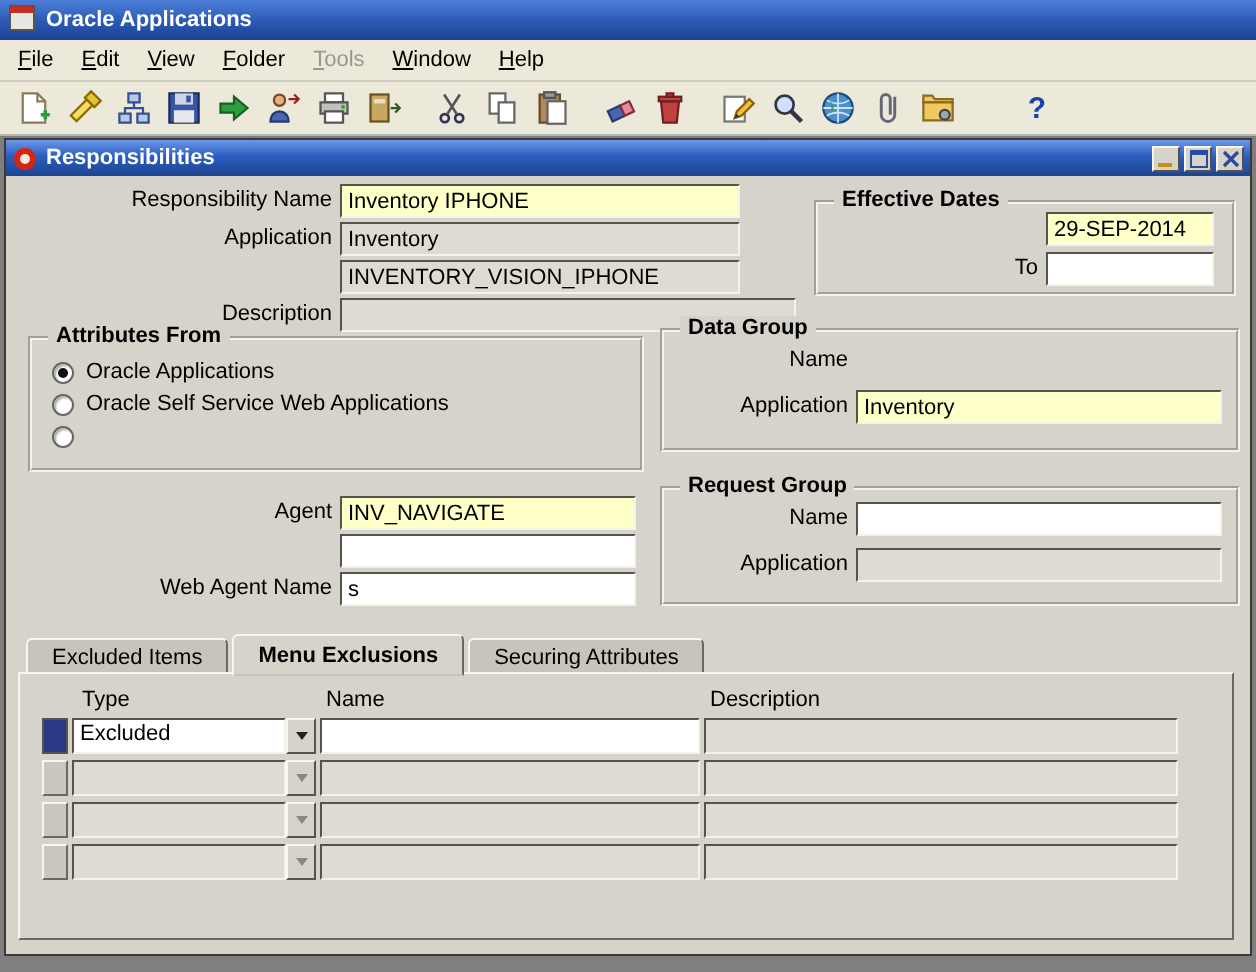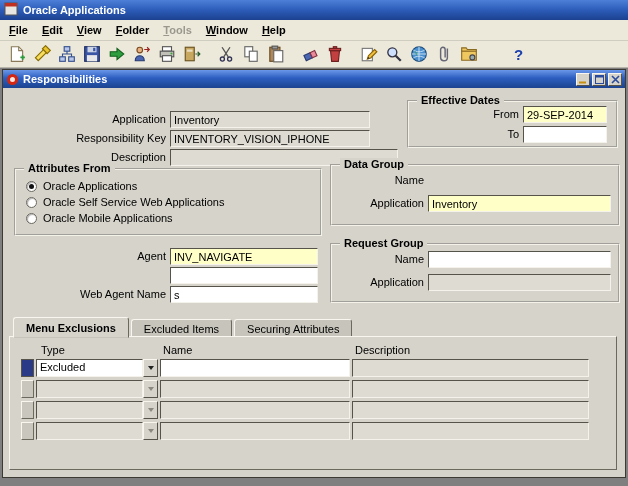--- a/index.html
+++ b/index.html
@@ -9,21 +9,21 @@
   .app { position:relative; width:628px; height:486px; background:#7f7f7f; overflow:hidden; }
 
   
   .titlebar { position:absolute; left:0; top:0; width:628px; height:20px;
     background:linear-gradient(to bottom,#4d7fd8 0%,#2c5cb8 50%,#1c4190 100%);
     display:flex; align-items:center; padding-left:4px; gap:5px; }
   .titlebar .ttext { color:#fff; font-weight:bold; font-size:11px; }
 
   
   .menubar { position:absolute; left:0; top:20px; width:628px; height:21px;
-    background:#ece9da; border-bottom:1px solid #cfccc0; display:flex; align-items:center; padding-left:2px;font-weight:bold; }
+    background:#ece9da; border-bottom:1px solid #cfccc0; display:flex; align-items:center; padding-left:2px; }
   .menu-item { display:inline-block; padding:2px 7px; font-size:11px; }
   .menu-item::first-letter { text-decoration:underline; }
   .menu-item.disabled { color:#9a988e; }
 
   
   .toolbar { position:absolute; left:0; top:41px; width:628px; height:27px;
     background:#ece9da; border-bottom:1px solid #b8b5aa; display:flex; align-items:center; padding-left:4px; }
   .tbi { width:23px; height:23px; display:inline-flex; align-items:center; justify-content:center; margin:0 1px; }
   .tbgap { margin-left:10px; }
   .tbgap2 { margin-left:26px; }
@@ -271,51 +271,50 @@
           <span class="wbtn">
             <svg width="9" height="9" viewBox="0 0 9 9">
                 <path d="M1 1L8 8M8 1L1 8" stroke="#2a4a9c" stroke-width="1.6"></path>
               </svg>
           </span>
         </span>
       </div>
 
       <div class="cv">
 
+        <span class="lbl" style="left:0;width:163px;top:4px">Responsibility Name</span>
+        <div class="fld req" style="left:167px;top:4px;width:200px">Inventory IPHONE</div>
 
         <span class="lbl" style="left:0;width:163px;top:23px">Application</span>
         <div class="fld dis" style="left:167px;top:23px;width:200px">Inventory</div>
 
-        <span class="lbl" style="left:0;width:163px;top:42px">Responsibility Key</span>
         <div class="fld dis" style="left:167px;top:42px;width:200px">INVENTORY_VISION_IPHONE</div>
 
         <span class="lbl" style="left:0;width:163px;top:61px">Description</span>
         <div class="fld dis" style="left:167px;top:61px;width:228px"></div>
 
         <div class="grp" style="left:404px;top:12px;width:211px;height:48px">
           <span class="gt">Effective Dates</span>
-          <span class="lbl" style="left:4px;width:106px;top:4px">From</span>
           <div class="fld req" style="left:114px;top:4px;width:84px">29-SEP-2014</div>
           <span class="lbl" style="left:4px;width:106px;top:24px">To</span>
           <div class="fld" style="left:114px;top:24px;width:84px"></div>
         </div>
 
         <div class="grp" style="left:11px;top:80px;width:308px;height:68px">
           <span class="gt">Attributes From</span>
           <span class="radio-row" style="top:9px">
             <span class="rdo on"></span>
             <span class="rlbl">Oracle Applications</span>
           </span>
           <span class="radio-row" style="top:25px">
             <span class="rdo"></span>
             <span class="rlbl">Oracle Self Service Web Applications</span>
           </span>
           <span class="radio-row" style="top:41px">
             <span class="rdo"></span>
-            <span class="rlbl">Oracle Mobile Applications</span>
           </span>
         </div>
 
         <div class="grp" style="left:327px;top:76px;width:290px;height:62px">
           <span class="gt">Data Group</span>
           <span class="lbl" style="left:4px;width:88px;top:6px">Name</span>
           <span class="lbl" style="left:4px;width:88px;top:29px">Application</span>
           <div class="fld req" style="left:96px;top:29px;width:183px">Inventory</div>
         </div>
 
@@ -329,22 +328,22 @@
 
         <div class="grp" style="left:327px;top:155px;width:290px;height:60px">
           <span class="gt">Request Group</span>
           <span class="lbl" style="left:4px;width:88px;top:6px">Name</span>
           <div class="fld" style="left:96px;top:6px;width:183px"></div>
           <span class="lbl" style="left:4px;width:88px;top:29px">Application</span>
           <div class="fld dis" style="left:96px;top:29px;width:183px"></div>
         </div>
 
         <div class="tabbar">
+          <span class="tab">Excluded Items</span>
           <span class="tab active">Menu Exclusions</span>
-          <span class="tab">Excluded Items</span>
           <span class="tab">Securing Attributes</span>
         </div>
         <div class="panel"></div>
 
         <span class="colhdr" style="left:38px">Type</span>
         <span class="colhdr" style="left:160px">Name</span>
         <span class="colhdr" style="left:352px">Description</span>
 
         <span class="rs cur" style="left:18px;top:271px"></span>
         <div class="combo" style="left:33px;top:271px;width:122px">

